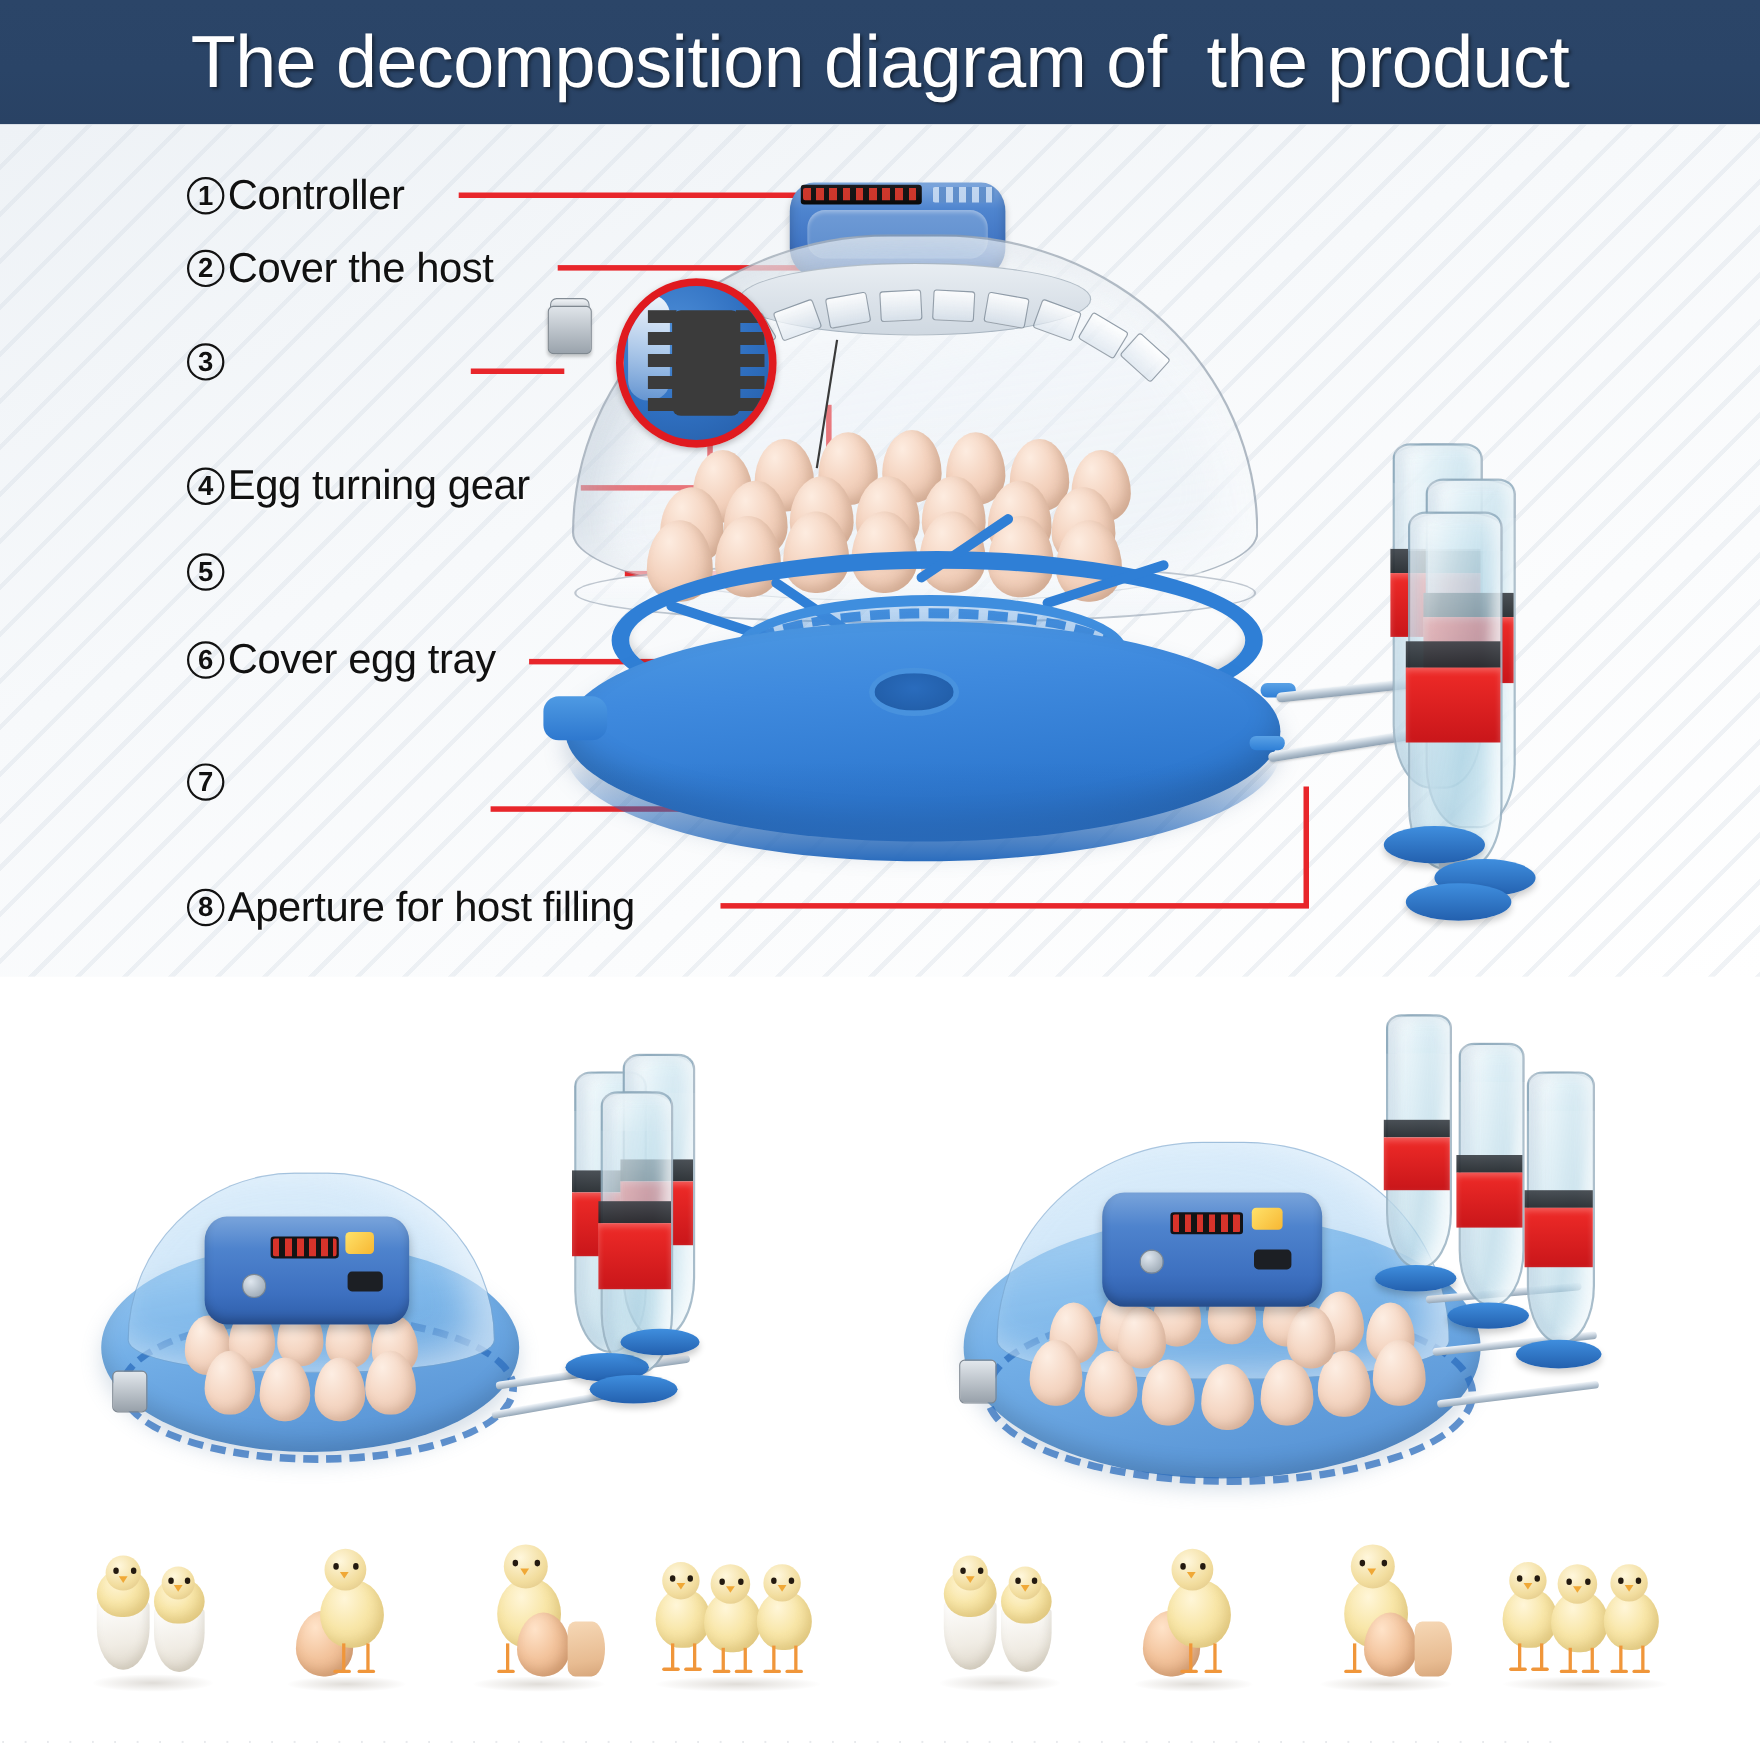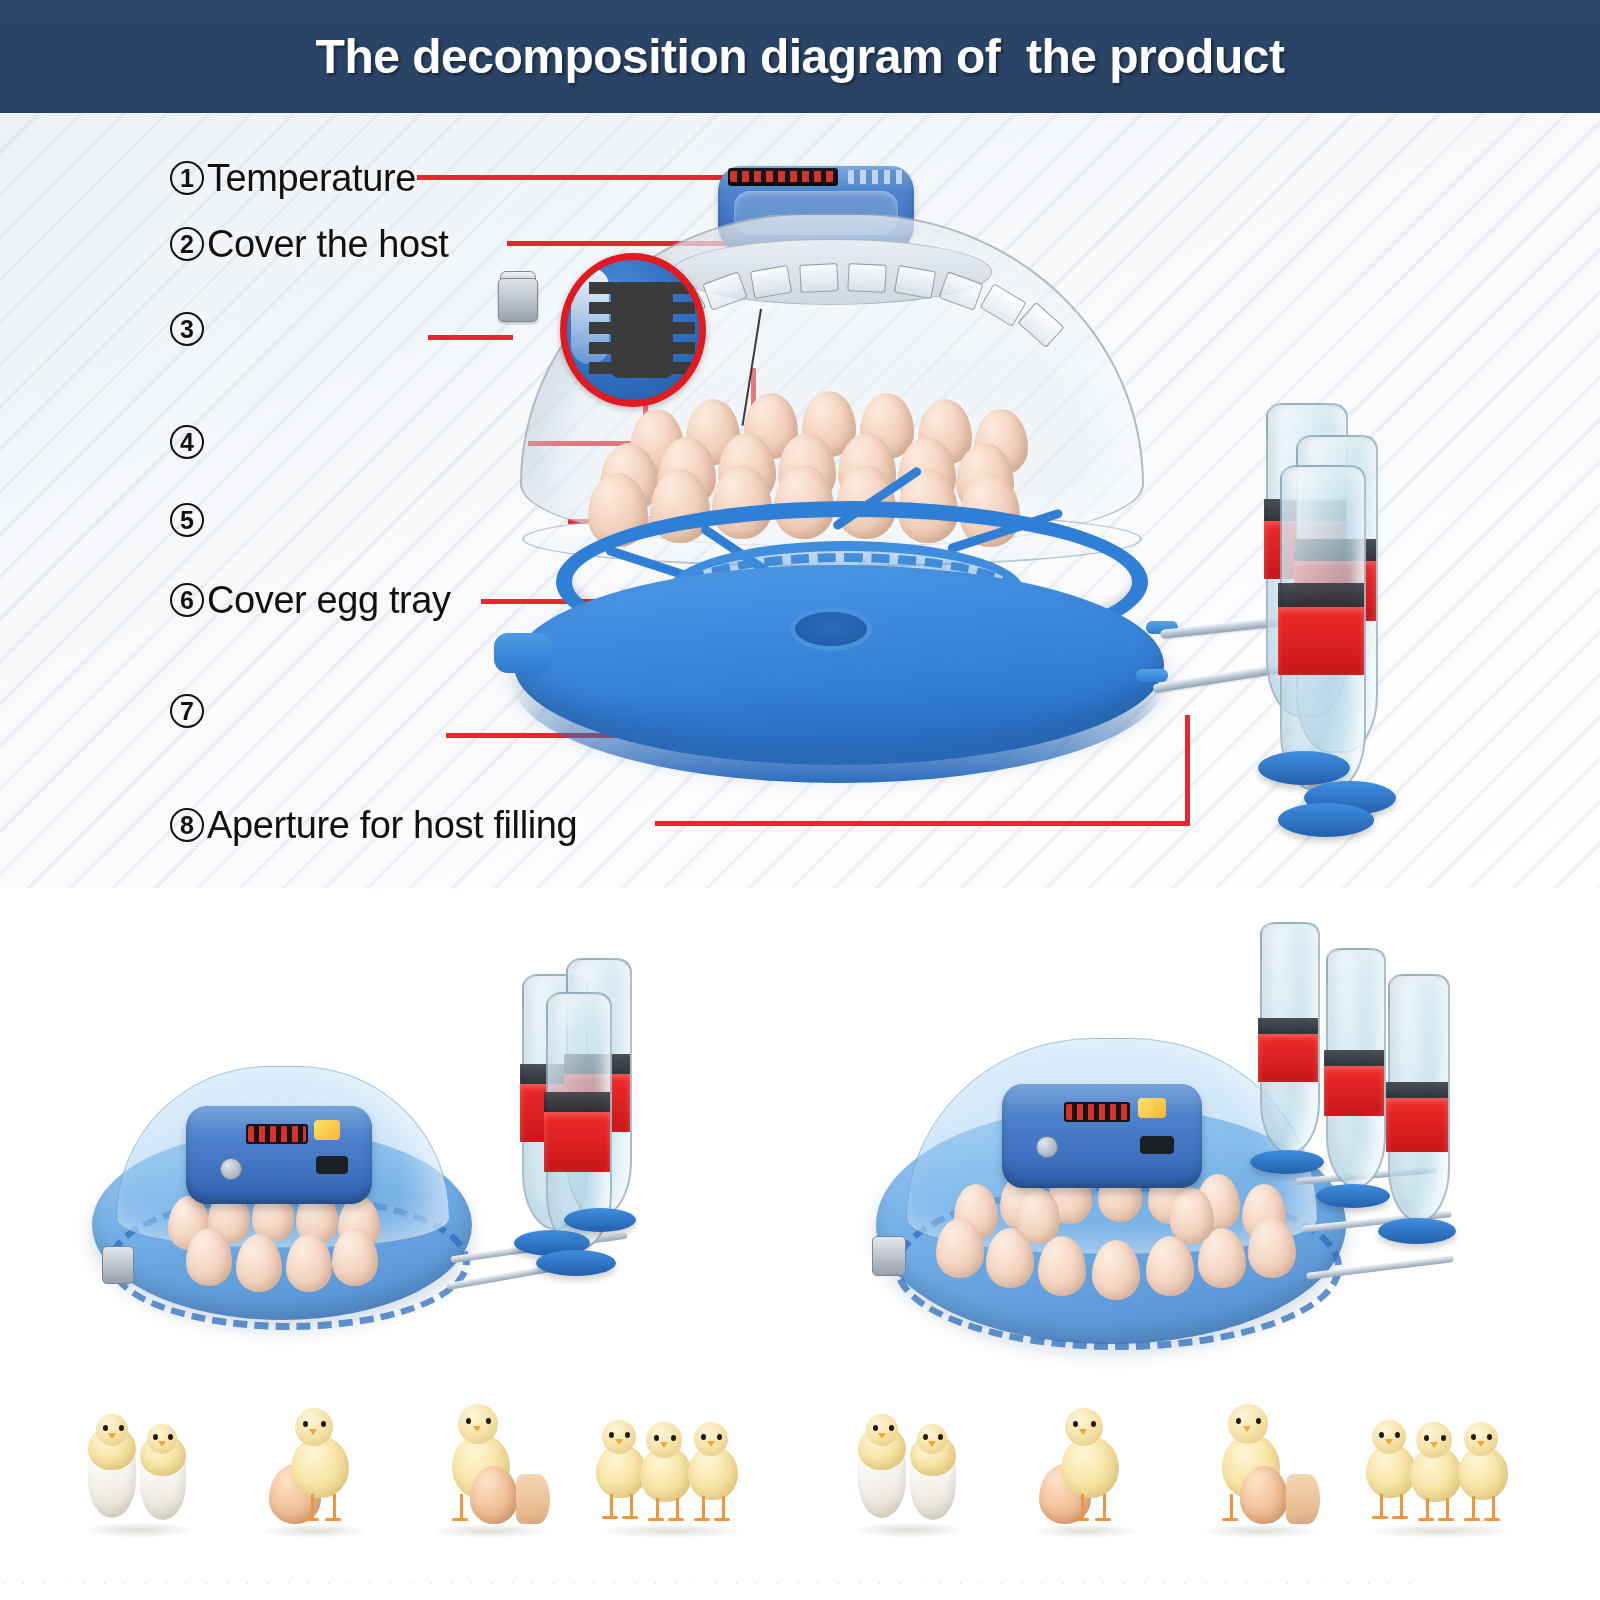--- a/index.html
+++ b/index.html
@@ -10,21 +10,21 @@
   }
 
   
   #header{
     position:absolute;left:0;top:0;width:1600px;height:113px;
     background:linear-gradient(180deg,#2b4568 0%,#2a4467 55%,#28406181 100%);
     background-color:#2a4467;
     display:flex;align-items:center;justify-content:center;
   }
   #header-title{
-    color:#ffffff;font-size:48px;font-weight:bold;letter-spacing:-0.5px;
+    color:#ffffff;font-size:67px;font-weight:normal;letter-spacing:-0.5px;
     white-space:pre;
     text-shadow:2px 2px 3px rgba(0,0,0,.45);
     font-family:"Liberation Sans","DejaVu Sans",sans-serif;
   }
 
   
   #diagram{
     position:absolute;left:0;top:113px;width:1600px;height:775px;
     background:
       repeating-linear-gradient(135deg,
@@ -384,34 +384,35 @@
 <body>
 
 <div id="header">
   <div id="header-title">The decomposition diagram of  the product</div>
 </div>
 
 <div id="diagram">
 
   <div class="label-row" style="left:170px;top:45px;">
     <span class="num">1</span>
-    <span class="ltext">Temperature</span>
+    <span class="ltext">Controller</span>
   </div>
 
   <div class="label-row" style="left:170px;top:111px;">
     <span class="num">2</span>
     <span class="ltext">Cover the host</span>
   </div>
 
   <div class="label-row" style="left:170px;top:196px;">
     <span class="num">3</span>
   </div>
 
   <div class="label-row" style="left:170px;top:309px;">
     <span class="num">4</span>
+    <span class="ltext">Egg turning gear</span>
   </div>
 
   <div class="label-row" style="left:170px;top:387px;">
     <span class="num">5</span>
   </div>
 
   <div class="label-row" style="left:170px;top:467px;">
     <span class="num">6</span>
     <span class="ltext">Cover egg tray</span>
   </div>

